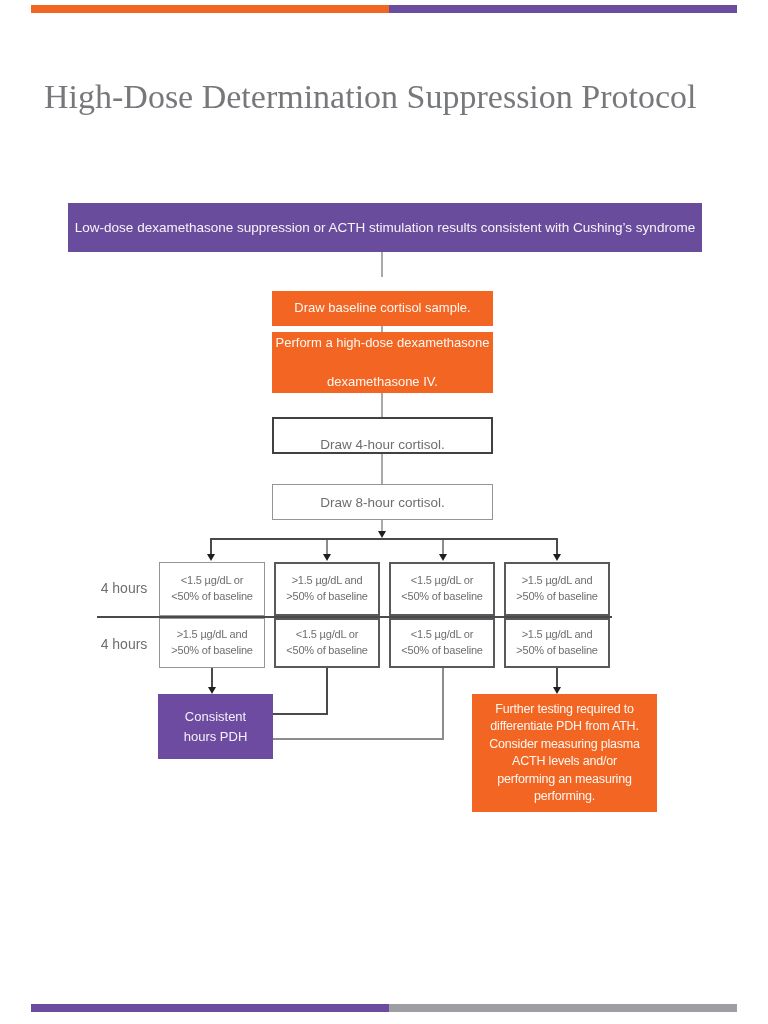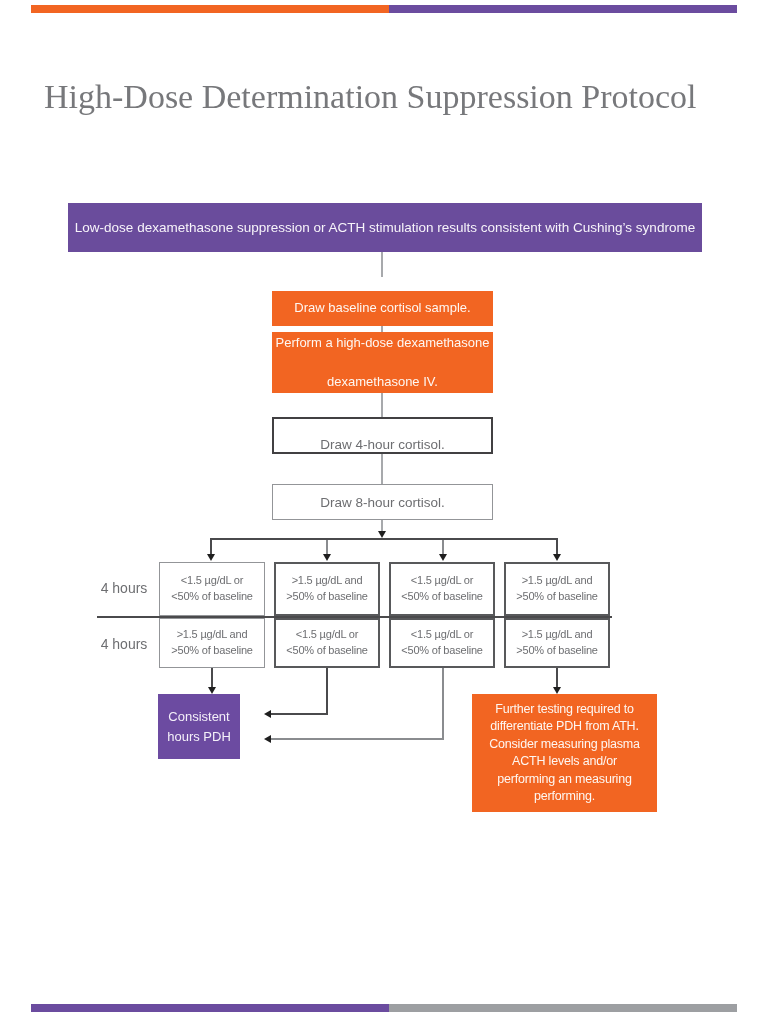--- a/index.html
+++ b/index.html
@@ -68,21 +68,21 @@
   }
   .cell-border-light { border: 1.5px solid #939598; }
   .cell-border-dark  { border: 2px solid #58595B; }
   .row-label {
     position: absolute; left: 92px; width: 64px;
     color: #6D6E71; font-size: 14px; text-align: center;
   }
 
   
   .outcome-purple {
-    position: absolute; left: 158px; top: 694px; width: 82px; height: 65px;
+    position: absolute; left: 158px; top: 694px; width: 115px; height: 65px;
     background: #6C4BA1; color: #F4F0F9;
     display: flex; flex-direction: column; align-items: center; justify-content: center;
     font-size: 13px; line-height: 1.5; text-align: center;
   }
   .outcome-orange {
     position: absolute; left: 472px; top: 694px; width: 185px; height: 118px;
     background: #F26522; color: #FEF7F2;
     display: flex; flex-direction: column; align-items: center; justify-content: center;
     font-size: 12.5px; line-height: 1.4; text-align: center; letter-spacing: -0.2px;
   }

